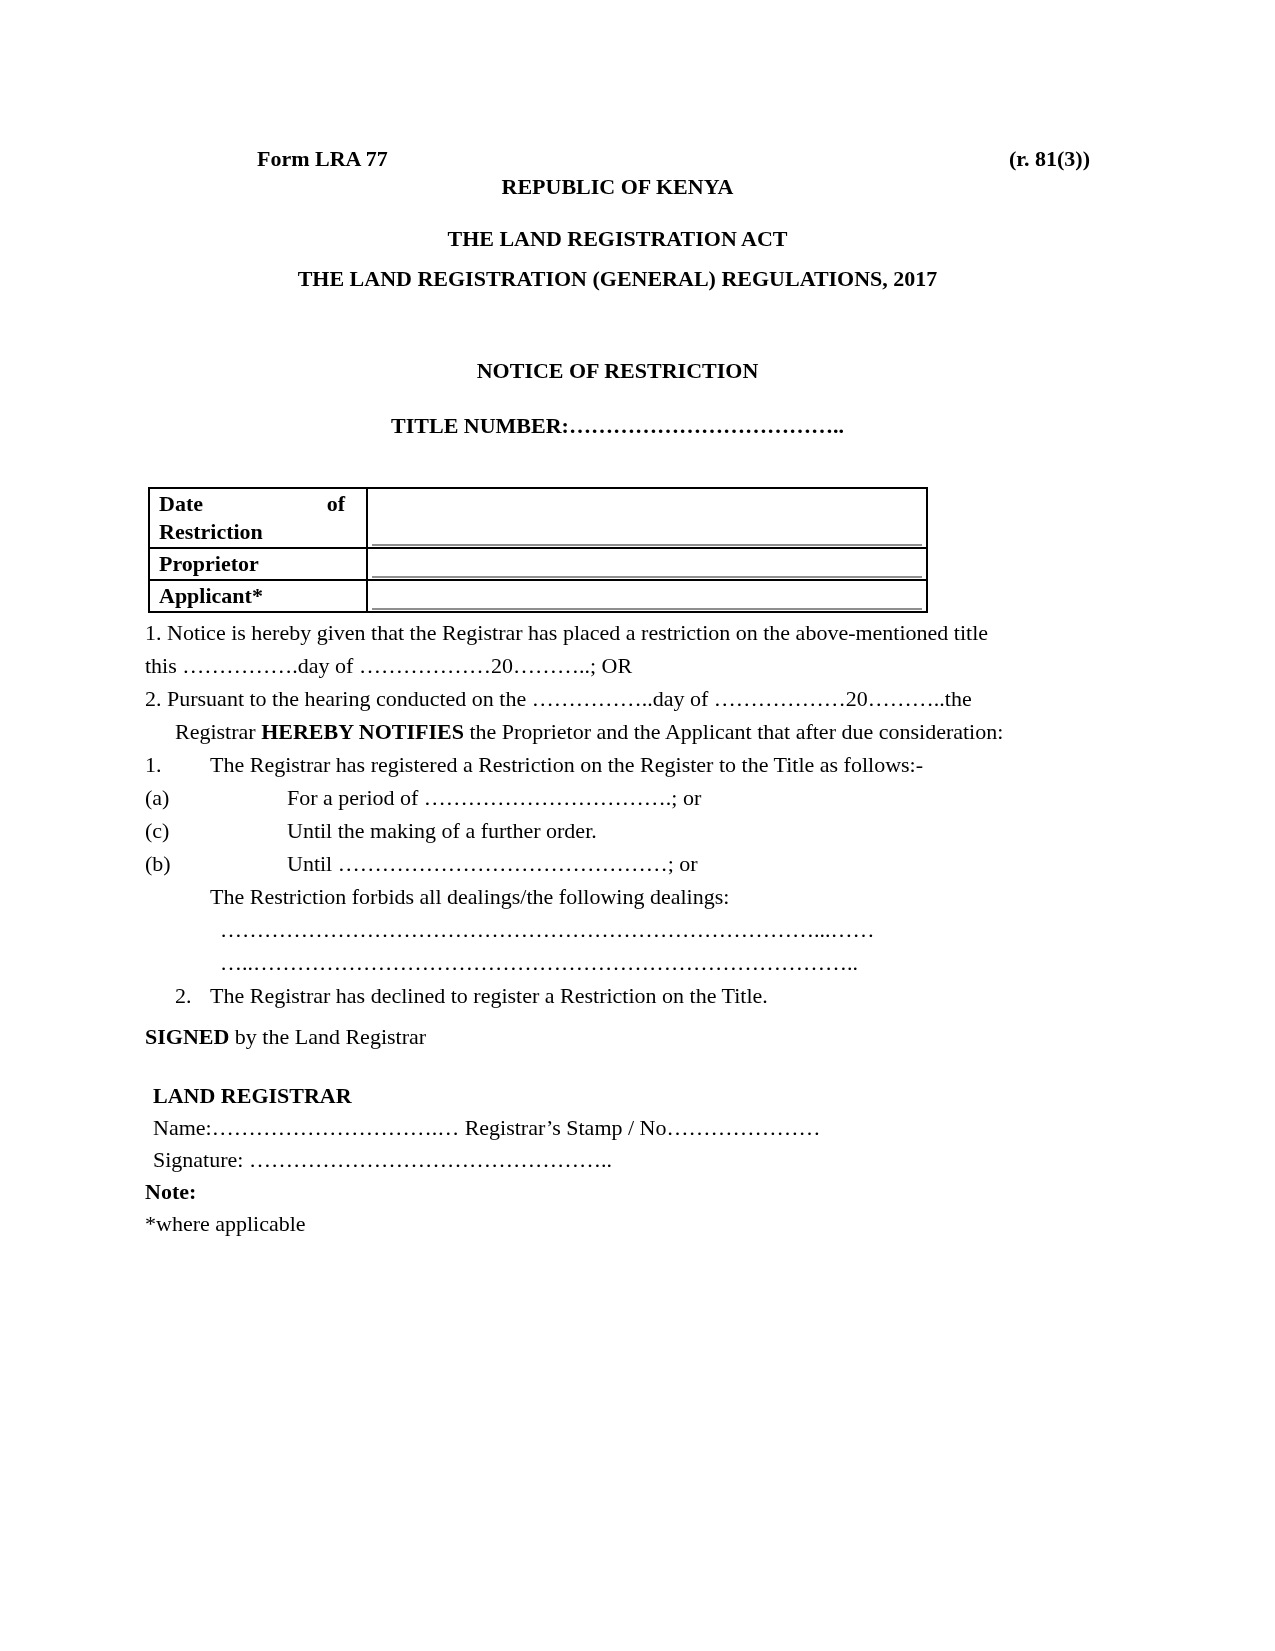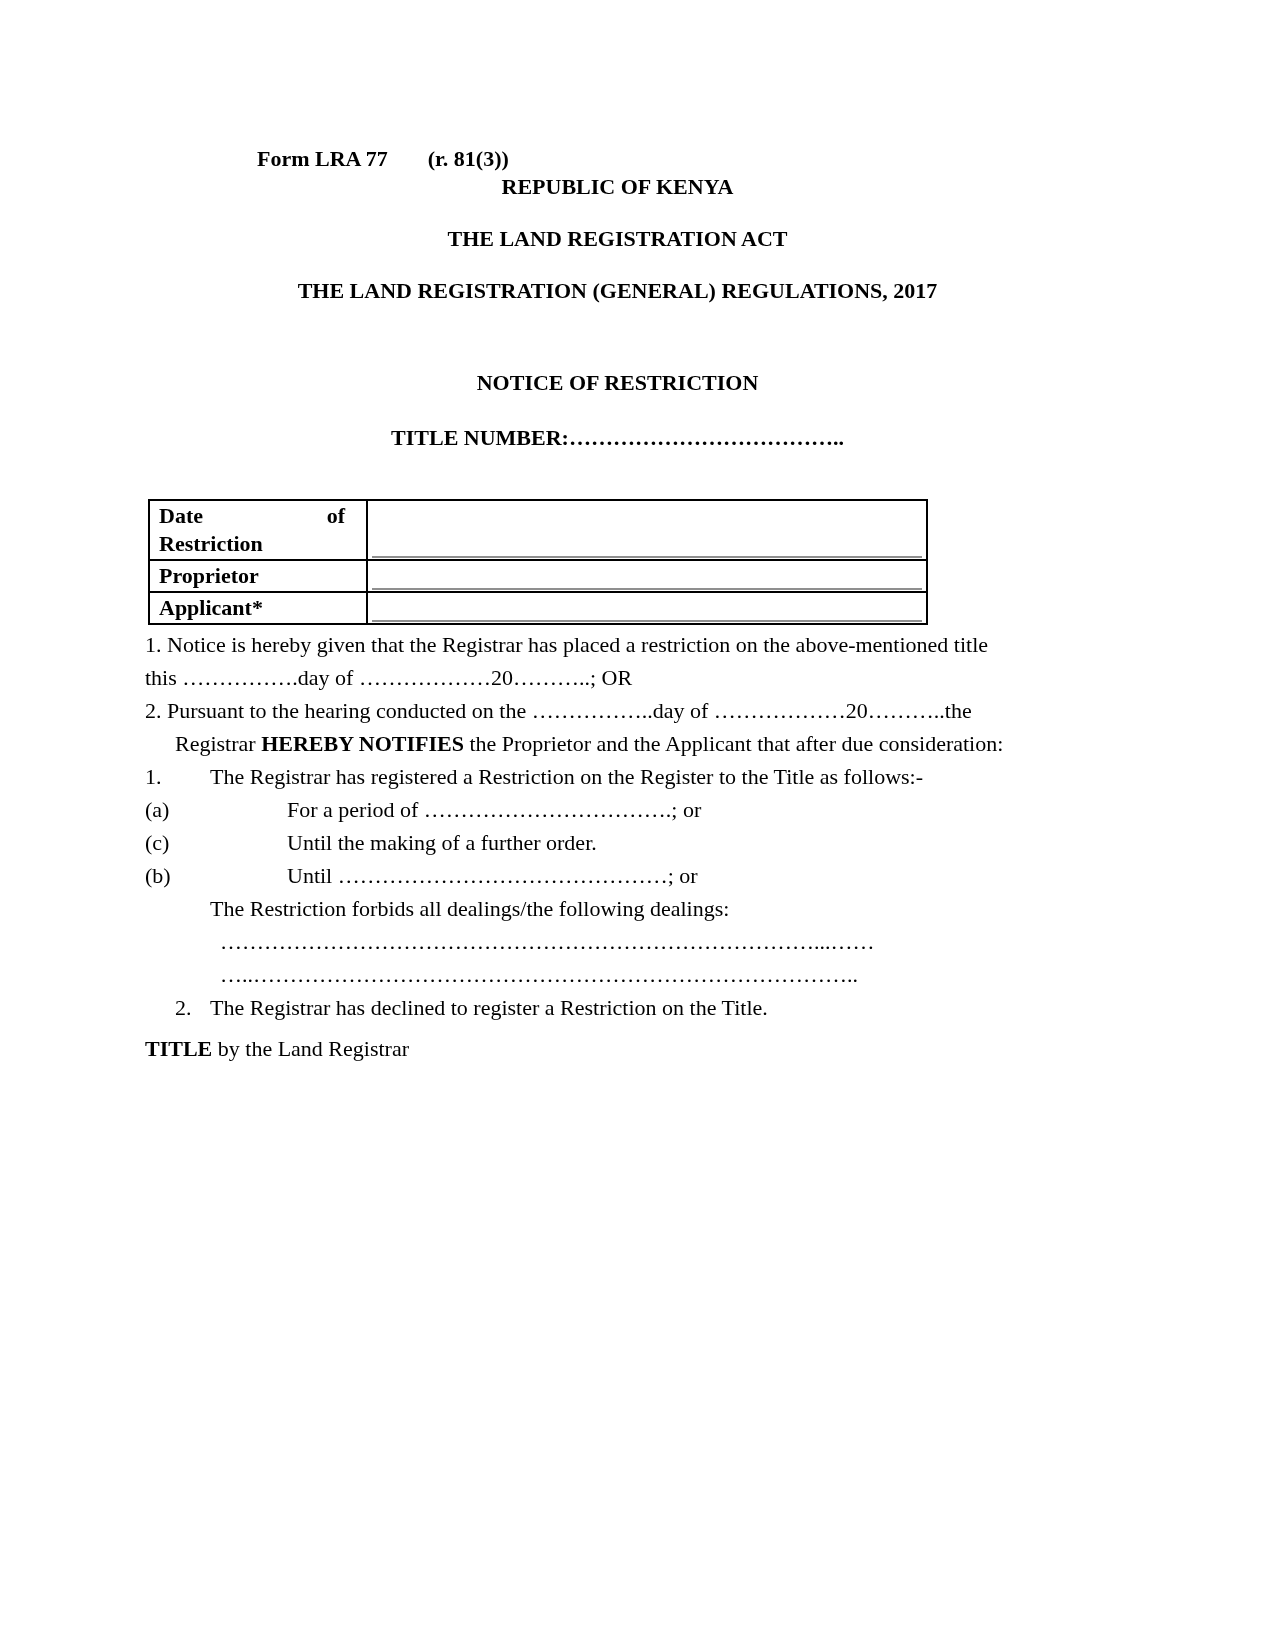--- a/index.html
+++ b/index.html
@@ -14,34 +14,35 @@
     background: #ffffff;
     color: #000000;
     font-family: "Liberation Serif", "DejaVu Serif", serif;
     font-size: 22px;
     box-sizing: border-box;
     padding: 145px 90px 0 145px;
     overflow: hidden;
   }
   .header-row {
     display: flex;
+    justify-content: space-between;
     width: 945px;
     font-weight: 700;
     line-height: 28px;
     gap: 40px;
   }
   .header-row .form-number { margin-left: 112px; }
   .centered {
     width: 945px;
     text-align: center;
     font-weight: 700;
     line-height: 28px;
   }
   .t-act { margin-top: 24px; }
-  .t-reg { margin-top: 24px; }
+  .t-reg { margin-top: 12px; }
   .t-notice { margin-top: 64px; }
   .t-titleno { margin-top: 27px; }
 
   table.restriction-table {
     margin-top: 47px;
     margin-left: 3px;
     border-collapse: collapse;
     width: 738px;
     table-layout: fixed;
   }
@@ -140,16 +141,23 @@
     <div class="line"><span class="num-tab-1">1.</span><span>The Registrar has registered a Restriction on the Register to the Title as follows:-</span></div>
     <div class="line"><span class="num-tab-2">(a)</span><span>For a period of …………………………….; or</span></div>
     <div class="line"><span class="num-tab-2">(c)</span><span>Until the making of a further order.</span></div>
     <div class="line"><span class="num-tab-2">(b)</span><span>Until ………………………………………; or</span></div>
     <div class="line indent-2">The Restriction forbids all dealings/the following dealings:</div>
     <div class="line indent-3">………………………………………………………………………...……</div>
     <div class="line indent-3">…..………………………………………………………………………..</div>
     <div class="line indent-1"><span class="num-tab-3">2.</span><span>The Registrar has declined to register a Restriction on the Title.</span></div>
   </div>
 
-  <div class="signed-line"><span class="bold">TITLE</span><span> by the Land Registrar</span></div>
+  <div class="signed-line"><span class="bold">SIGNED</span><span> by the Land Registrar</span></div>
 
+  <div class="sig-block">
+    <div class="bold sig-indent">LAND REGISTRAR</div>
+    <div class="sig-indent">Name:………………………….… Registrar’s Stamp / No…………………</div>
+    <div class="sig-indent">Signature: …………………………………………..</div>
+    <div class="bold">Note:</div>
+    <div>*where applicable</div>
+  </div>
 
 </div>
 
 </body></html>

